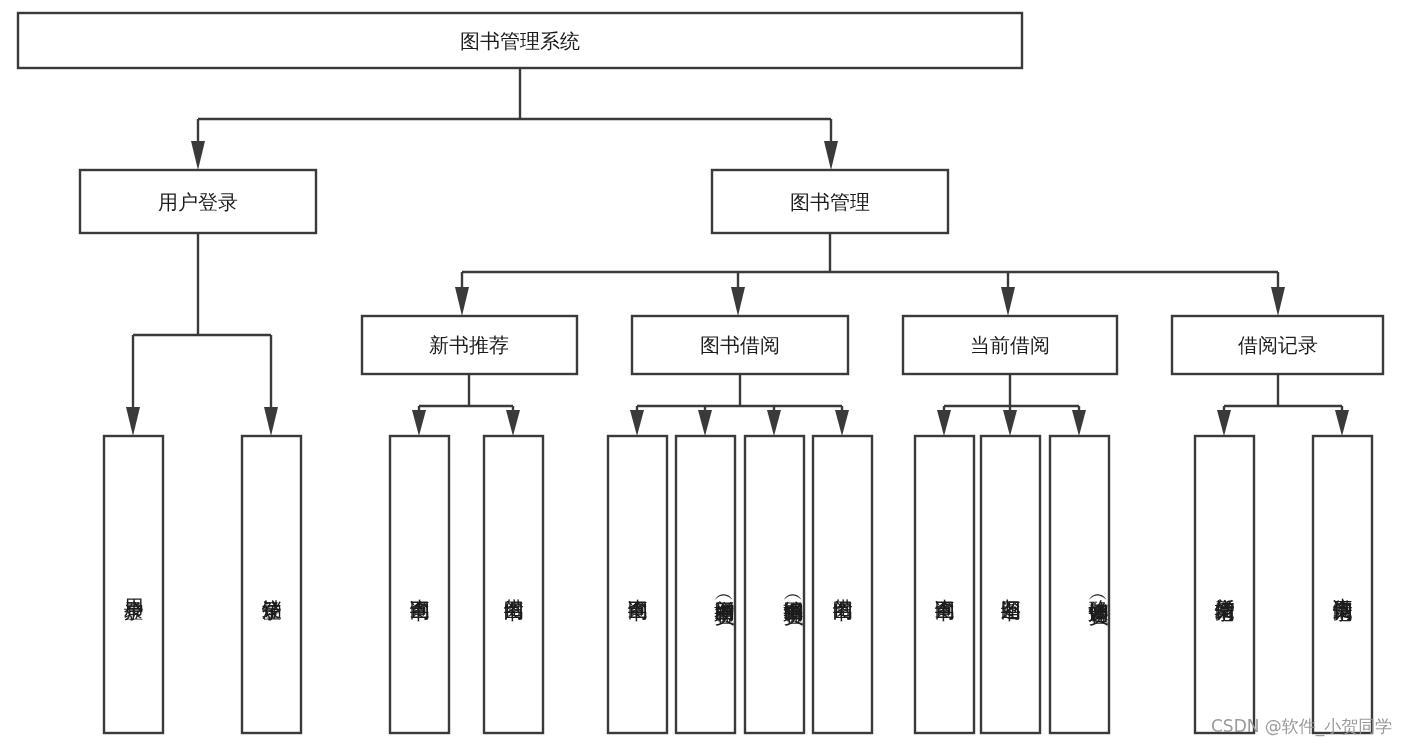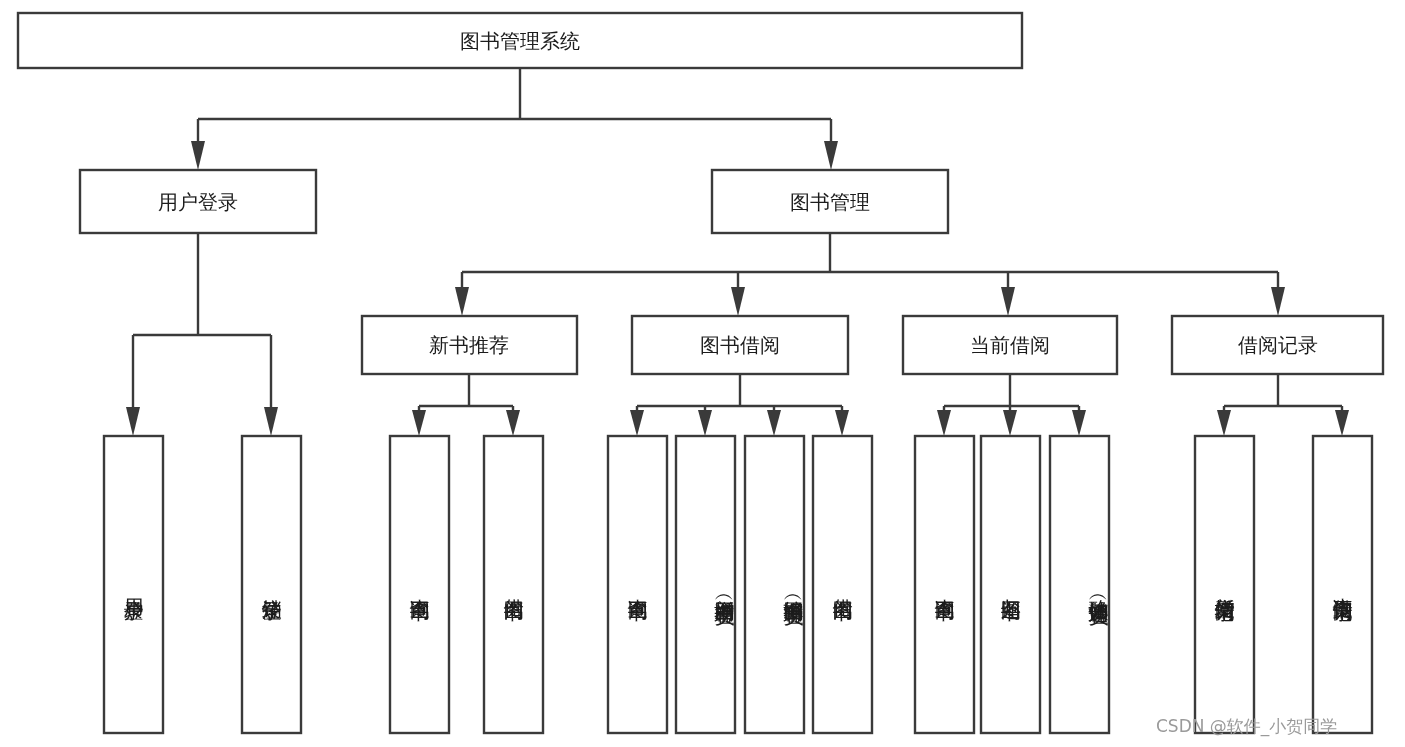--- a/index.html
+++ b/index.html
@@ -196,15 +196,15 @@
     <div class="node-label-v" style="left:813px; top:436px; width:59px; height:297px; display:flex; align-items:center; justify-content:center;">借阅图书</div>
 
     <div class="node-label-v" style="left:915px; top:436px; width:59px; height:297px; display:flex; align-items:center; justify-content:center;">查询图书</div>
     <div class="node-label-v" style="left:981px; top:436px; width:59px; height:297px; display:flex; align-items:center; justify-content:center;">归还图书</div>
     <div class="node-label-v" style="left:1050px; top:436px; width:59px; height:297px; display:flex; align-items:flex-start; justify-content:center; padding-top:8px; box-sizing:border-box;">确认归还（管理员）</div>
 
     <div class="node-label-v" style="left:1195px; top:436px; width:59px; height:297px; display:flex; align-items:center; justify-content:center;">新增借阅记录</div>
     <div class="node-label-v" style="left:1313px; top:436px; width:59px; height:297px; display:flex; align-items:center; justify-content:center;">查询借阅记录</div>
   </div>
 
-  <div class="watermark" style="left:1156px; top:715px;text-align:right;">CSDN @软件_小贺同学</div>
+  <div class="watermark" style="left:1211px; top:715px;text-align:right;">CSDN @软件_小贺同学</div>
 
 </div>
 
 </body></html>

